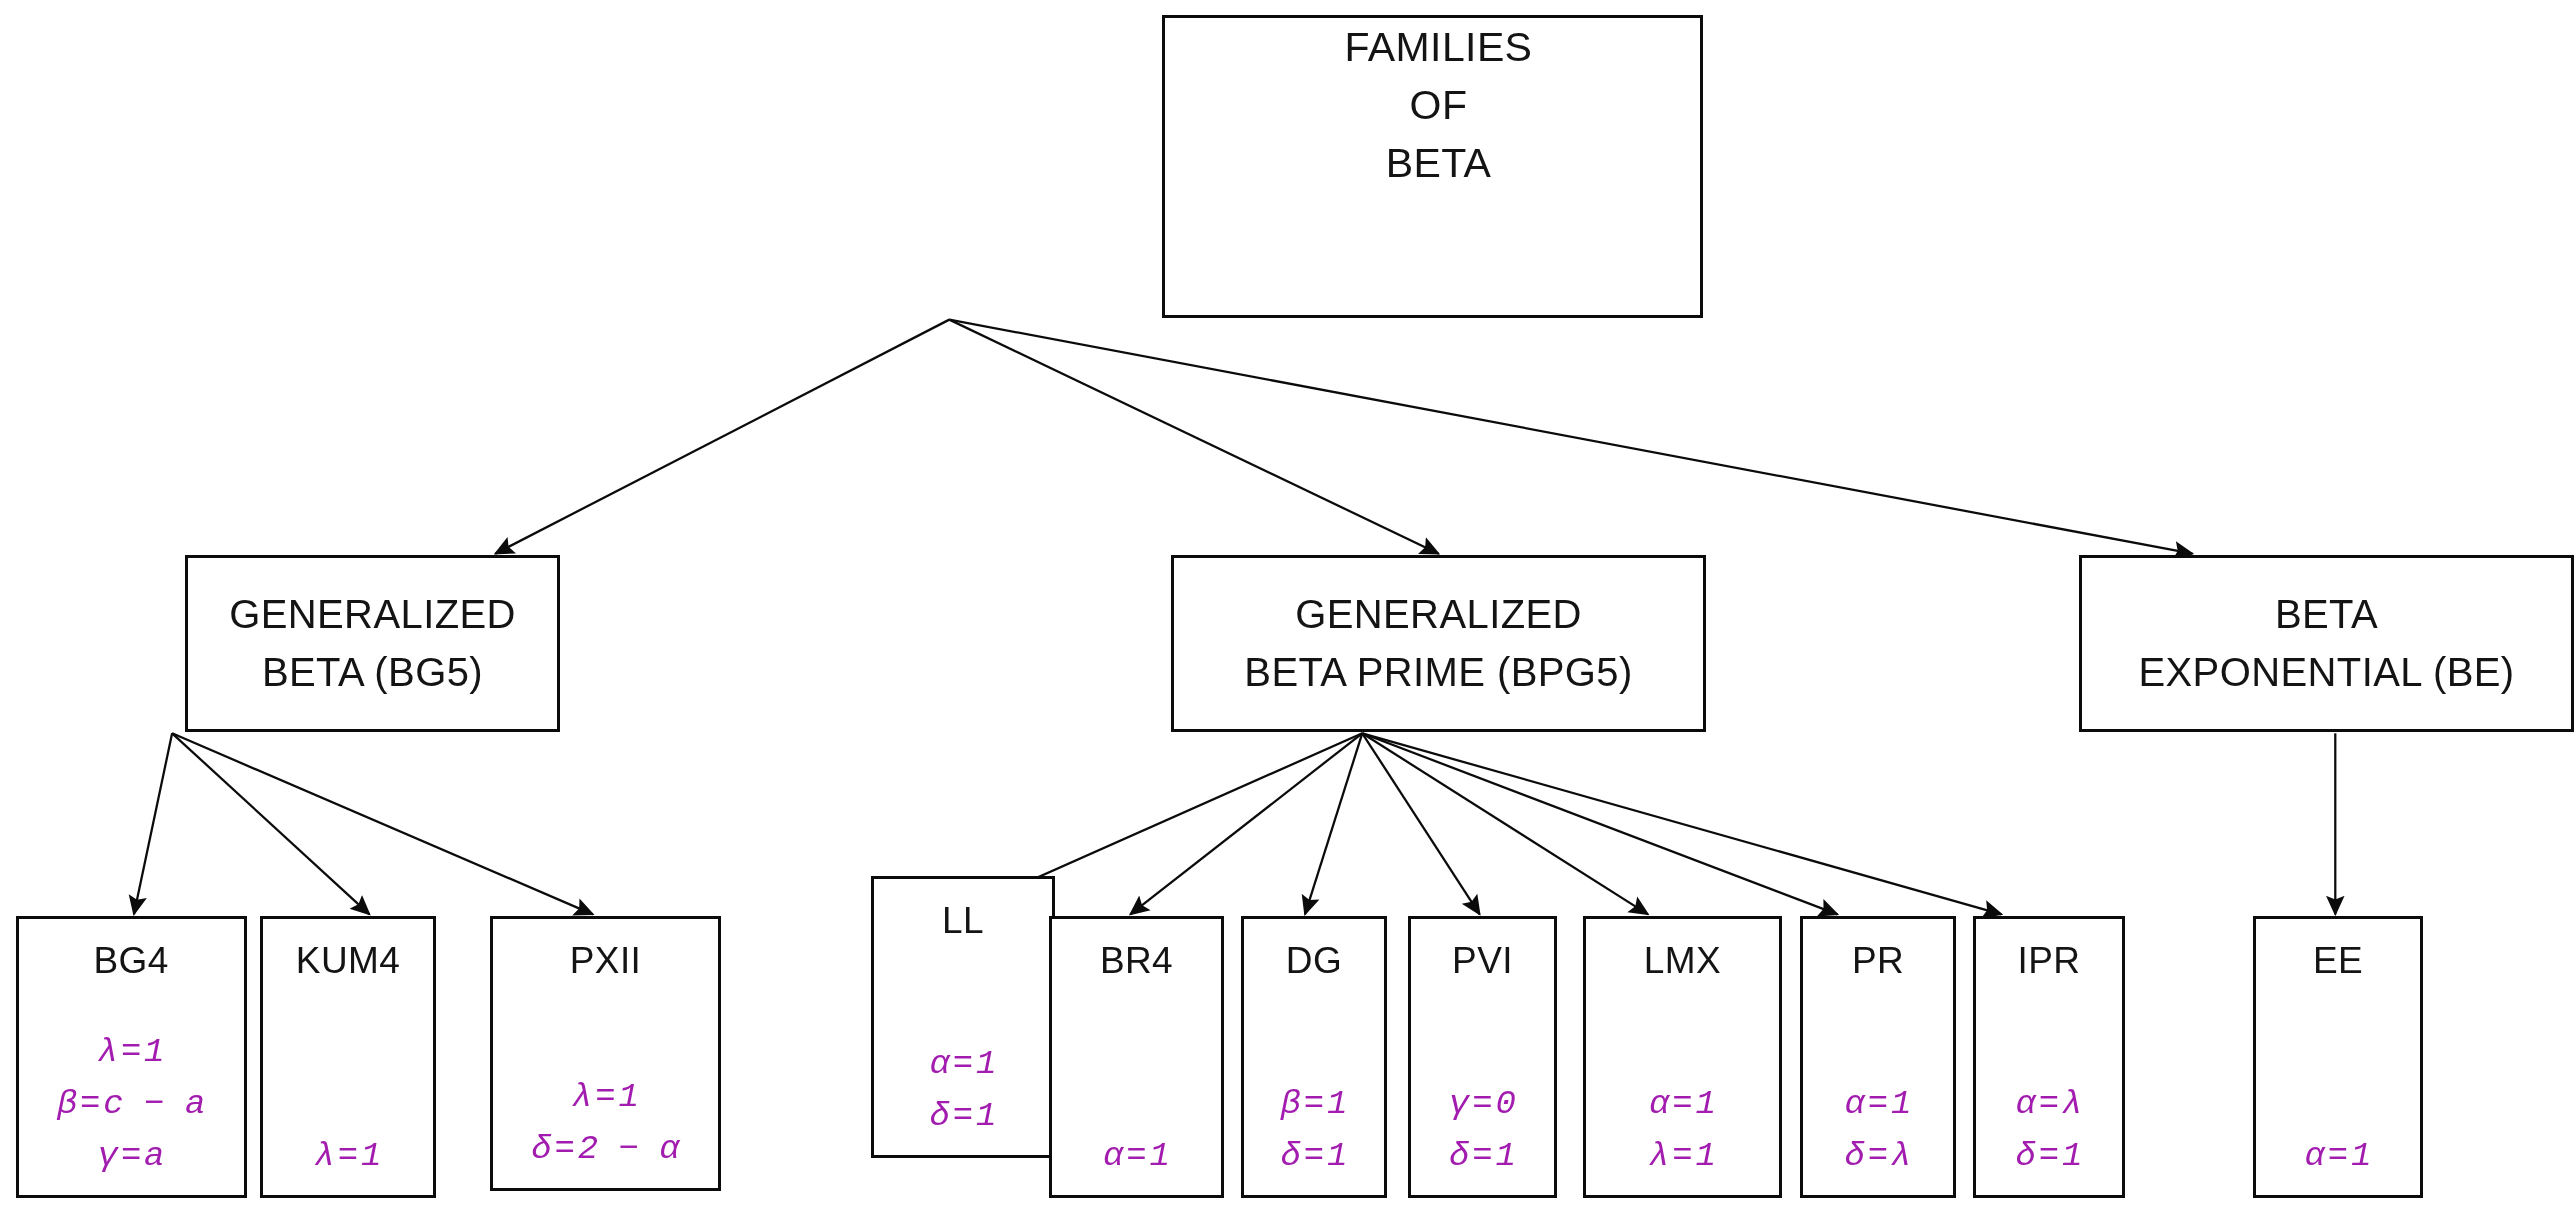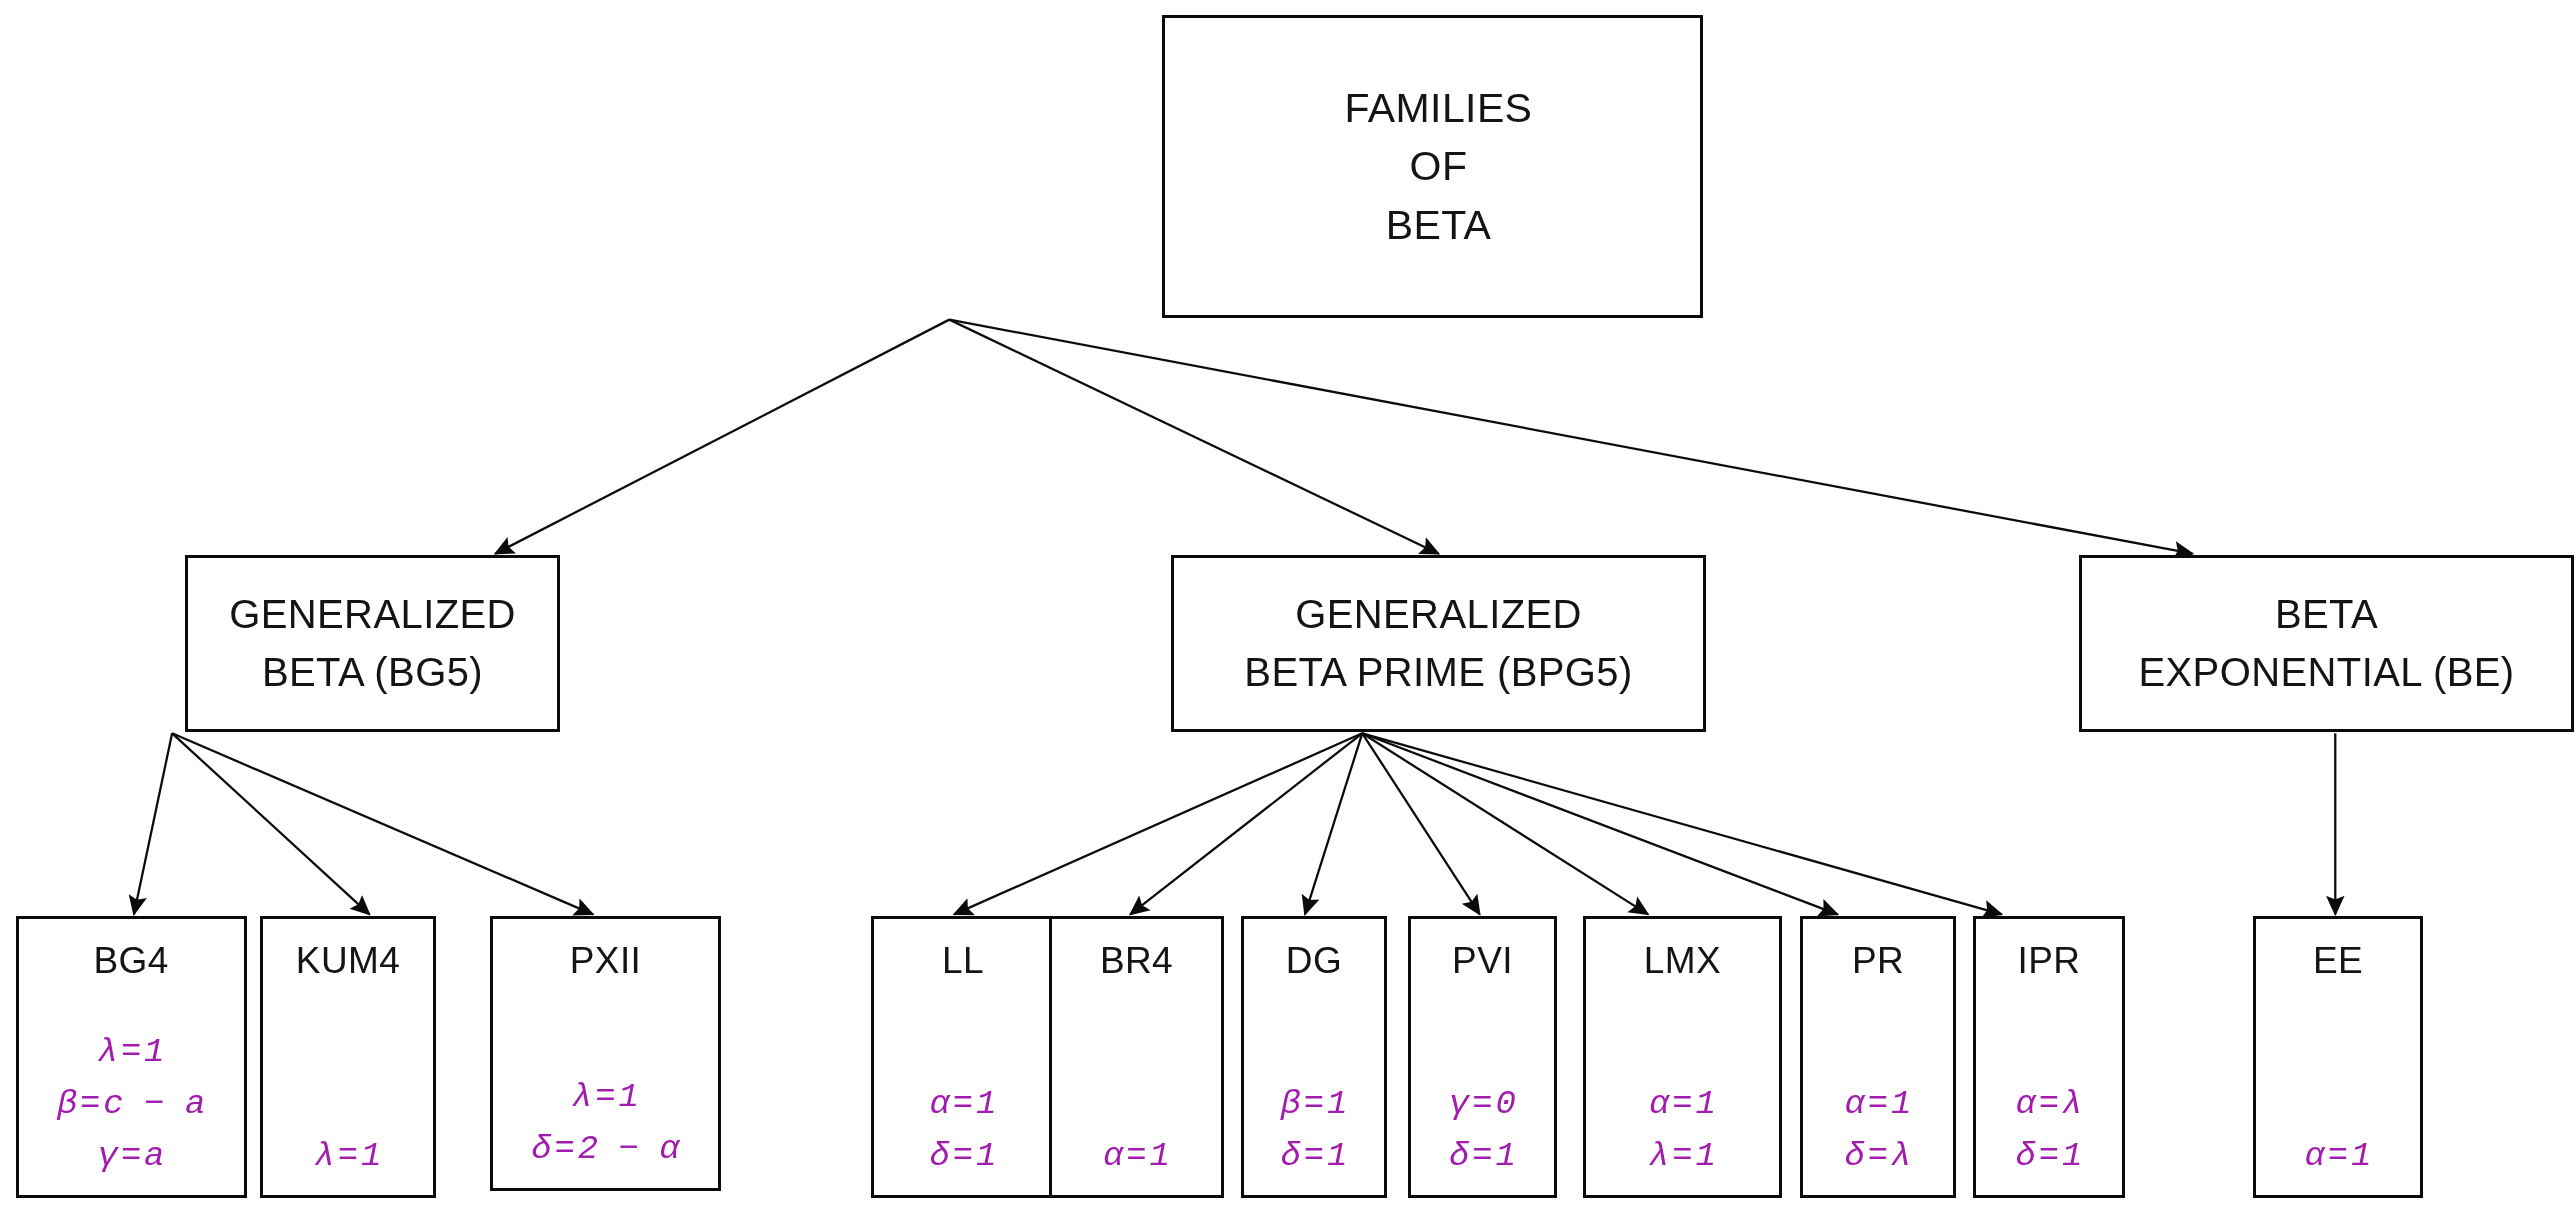--- a/index.html
+++ b/index.html
@@ -29,21 +29,21 @@
     box-sizing: border-box;
     border: 3.5px solid #0b0b0b;
     background: #ffffff;
     display: flex;
     flex-direction: column;
     align-items: center;
     color: #141414;
     z-index: 2;
   }
   .node.root {
-    justify-content: center;
+    justify-content: flex-start;
     padding-left: 12px;
   }
   .node-title {
     font-family: "Liberation Sans", sans-serif;
     font-weight: 400;
     letter-spacing: 0.4px;
     text-align: center;
     white-space: nowrap;
     line-height: 1.28;
   }
@@ -166,21 +166,21 @@
           <div class="param"><span>λ</span><span class="op">=</span><span>1</span></div>
         </div>
       </div>
       <div class="node leaf" id="node-pxii" style="left: 490px; top: 916px; width: 231px; height: 275px;">
         <div class="node-title">PXII</div>
         <div class="params">
           <div class="param"><span>λ</span><span class="op">=</span><span>1</span></div>
           <div class="param"><span>δ</span><span class="op">=</span><span>2 − α</span></div>
         </div>
       </div>
-      <div class="node leaf" id="node-ll" style="left: 871px; top: 916px; width: 184px; height: 282px;">
+      <div class="node leaf" id="node-ll" style="left: 871px; top: 876px; width: 184px; height: 282px;">
         <div class="node-title">LL</div>
         <div class="params">
           <div class="param"><span>α</span><span class="op">=</span><span>1</span></div>
           <div class="param"><span>δ</span><span class="op">=</span><span>1</span></div>
         </div>
       </div>
       <div class="node leaf" id="node-br4" style="left: 1049px; top: 916px; width: 175px; height: 282px;">
         <div class="node-title">BR4</div>
         <div class="params">
           <div class="param"><span>α</span><span class="op">=</span><span>1</span></div>

